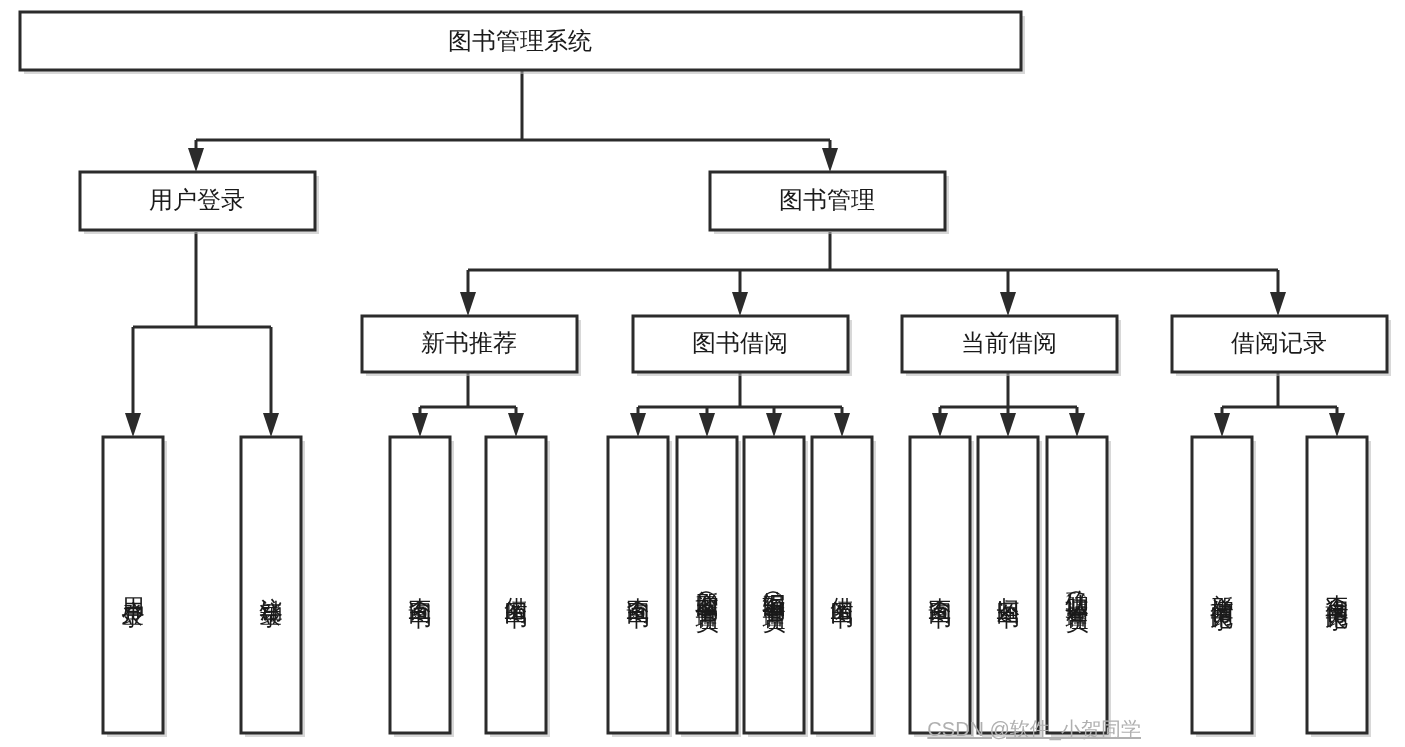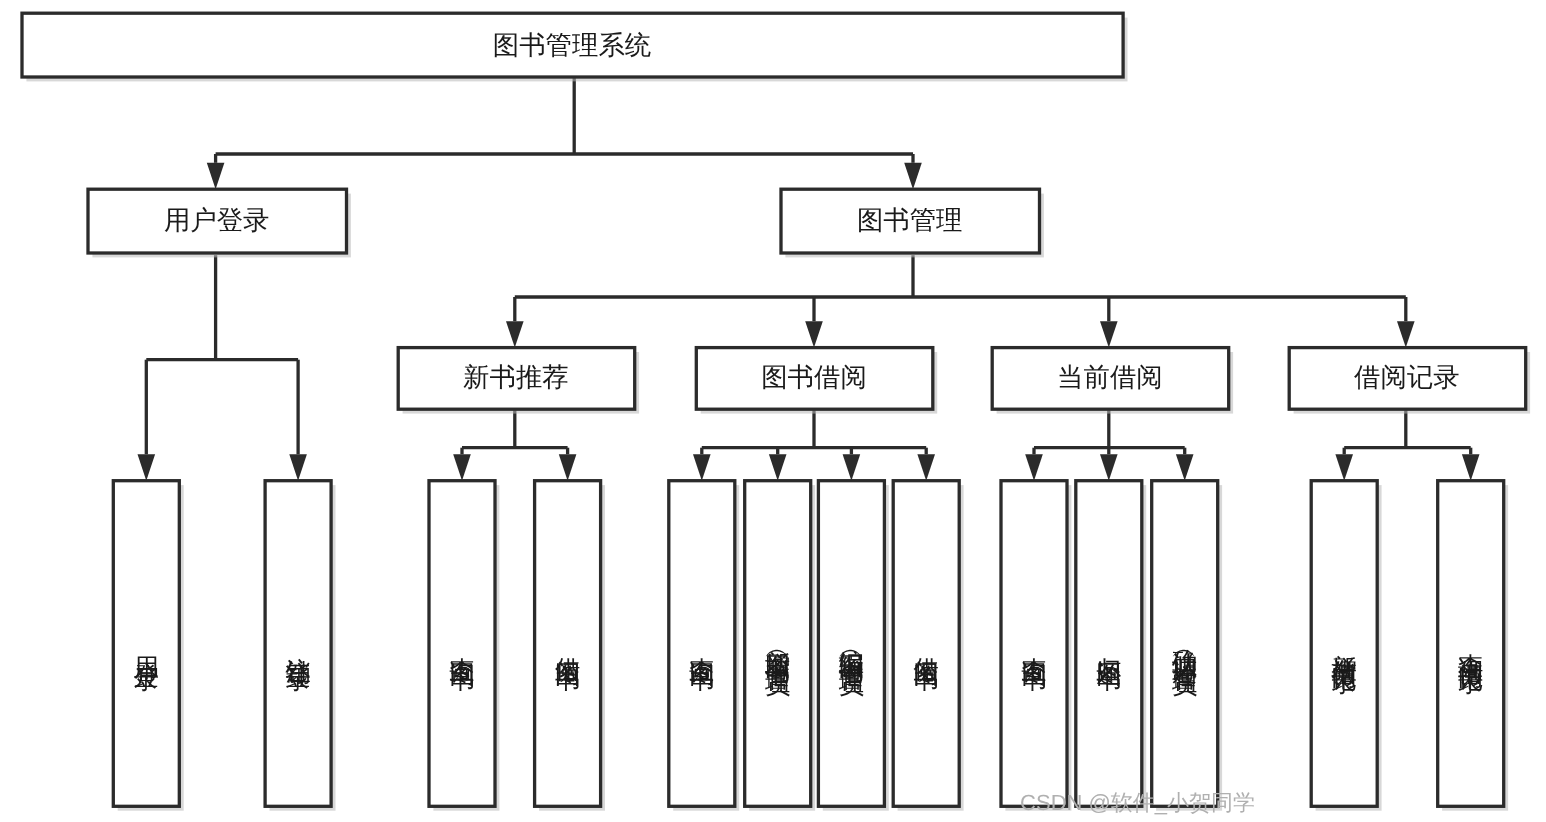--- a/index.html
+++ b/index.html
@@ -72,20 +72,21 @@
   }
   .watermark {
     position: absolute;
     right: 8px;
     bottom: 4px;
     font-family: "Liberation Sans", "DejaVu Sans", sans-serif;
     font-size: 20px;
     color: #b0b0b0;
     white-space: nowrap;
     user-select: none;
+    text-decoration: underline;
   }
 </style>
 </head>
 <body>
 
 <div id="diagram-root">
 
   <svg class="flow" viewBox="0 0 1405 747" xmlns="http://www.w3.org/2000/svg">
     <defs>
       <marker id="arrow" viewBox="0 0 12 14" refX="6" refY="13" markerWidth="12" markerHeight="14" orient="auto-start-reverse">

